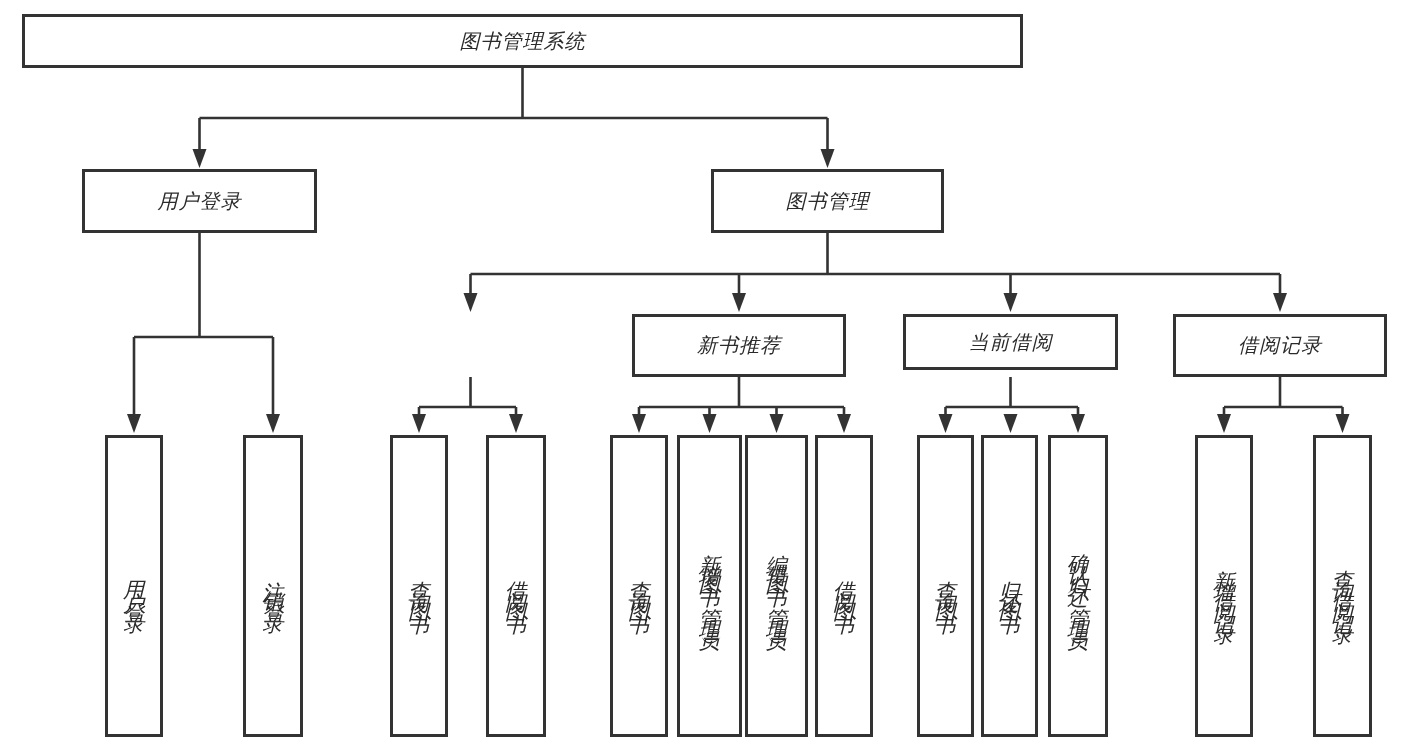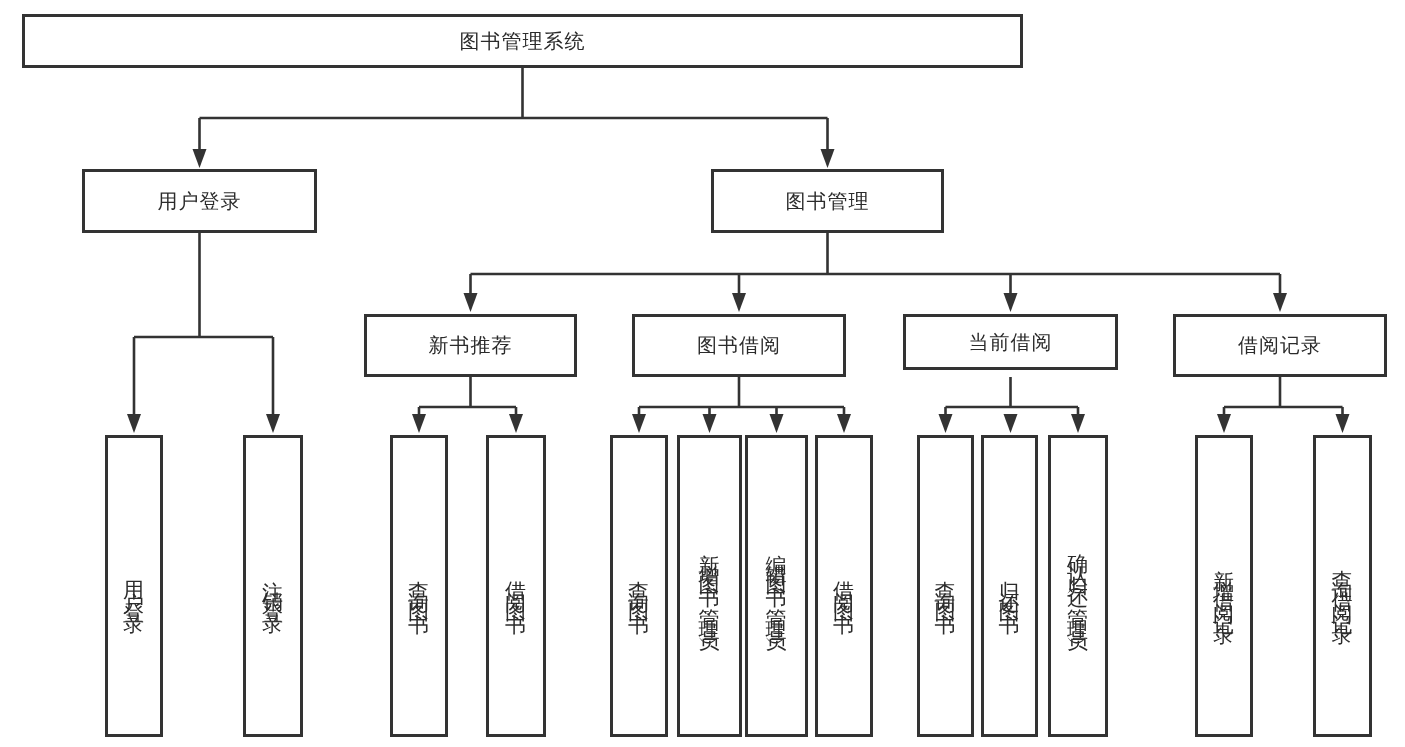--- a/index.html
+++ b/index.html
@@ -27,20 +27,21 @@
     border:3px solid var(--box-border);
     display:flex;align-items:center;justify-content:center;
     box-sizing:border-box;
     z-index:2;
   }
   .node span{
     font-size:20px;
     letter-spacing:1px;
     color:var(--text);
     white-space:nowrap;
+    font-style:italic;
   }
   .leaf span{
     writing-mode:vertical-rl;
     font-size:21px;
     letter-spacing:11px;
     line-height:1;
     white-space:nowrap;
   }
   .watermark{
     position:absolute;
@@ -111,25 +112,22 @@
     <span>图书管理系统</span>
   </div>
 
   <div class="node" style="left:82px;top:169px;width:235px;height:64px">
     <span>用户登录</span>
   </div>
   <div class="node" style="left:711px;top:169px;width:233px;height:64px">
     <span>图书管理</span>
   </div>
 
-  <div class="node" style="left:364px;top:314px;width:213px;height:63px">
+  <div class="node" style="left:632px;top:314px;width:214px;height:63px">
     <span>新书推荐</span>
-  </div>
-  <div class="node" style="left:632px;top:314px;width:214px;height:63px">
-    <span>图书借阅</span>
   </div>
   <div class="node" style="left:903px;top:314px;width:215px;height:56px">
     <span>当前借阅</span>
   </div>
   <div class="node" style="left:1173px;top:314px;width:214px;height:63px">
     <span>借阅记录</span>
   </div>
 
   <div class="node leaf" style="left:105px;top:435px;width:58px;height:302px">
     <span>用户登录</span>

